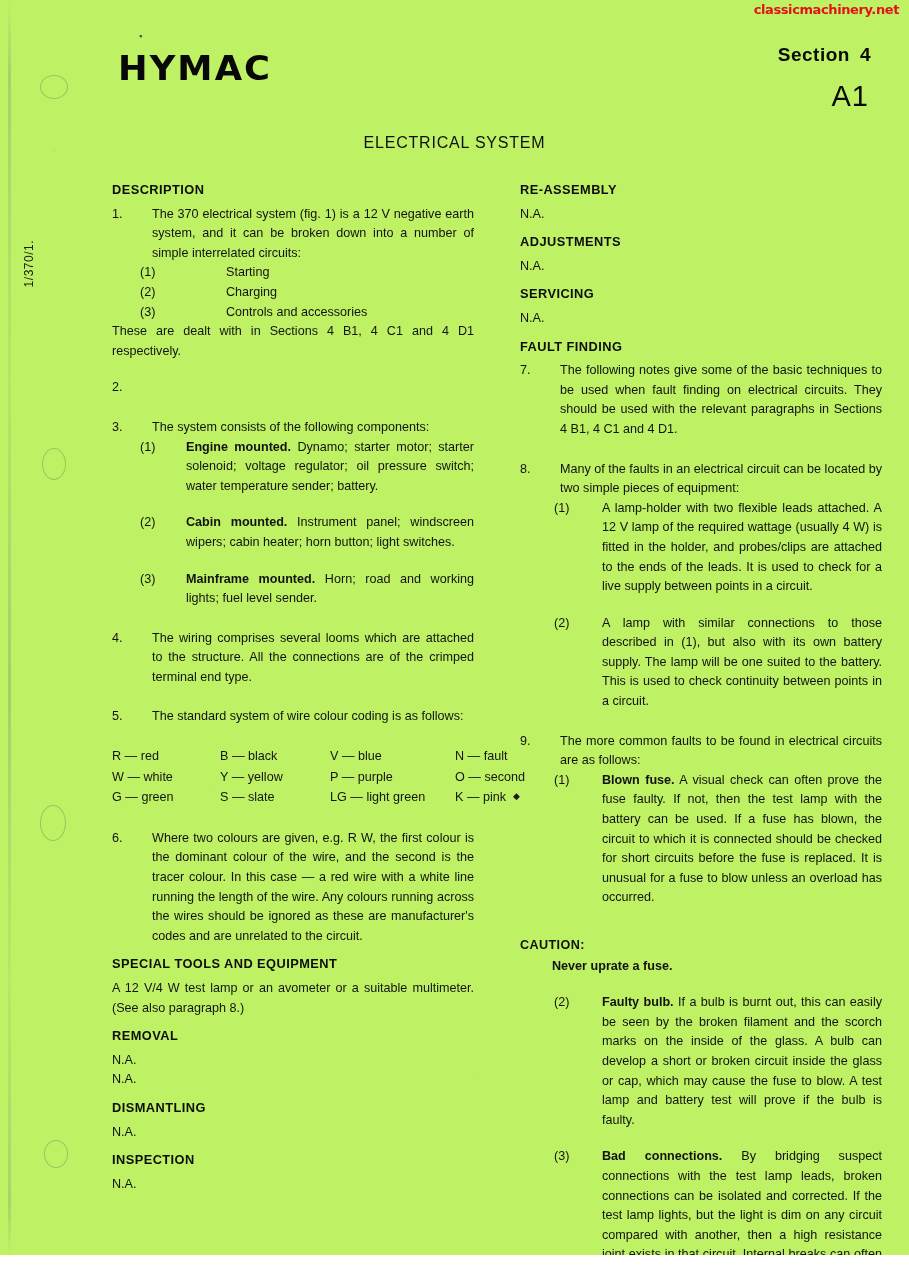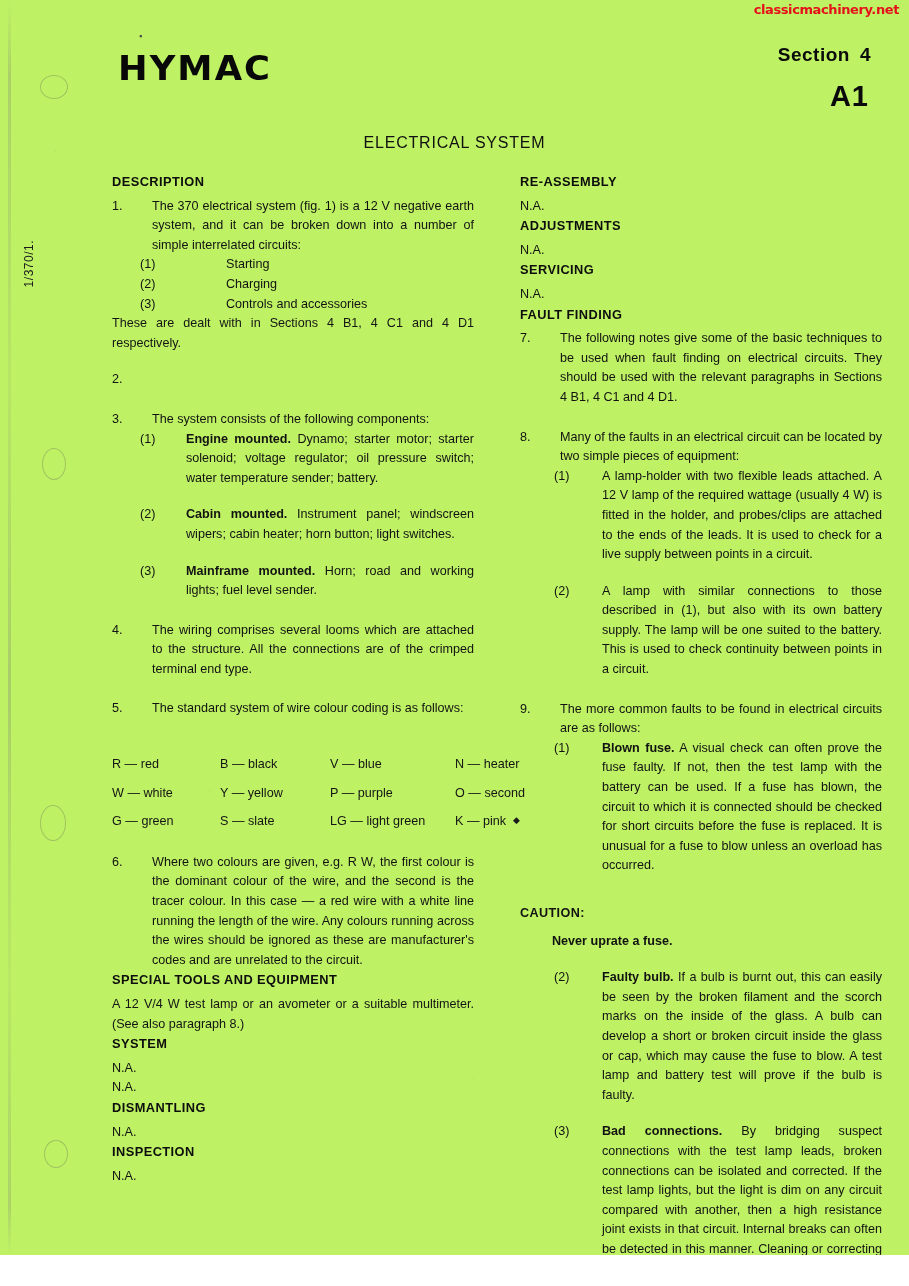--- a/index.html
+++ b/index.html
@@ -93,21 +93,21 @@
     letter-spacing: 0.5px;
     color: #0a0a0a;
     white-space: nowrap;
   }
   .section-label .num { margin-left: 10px; }
   .page-code {
     position: absolute;
     right: 40px;
     top: 80px;
     font-size: 29px;
-    font-weight: 700;
+    font-weight: 400;
     letter-spacing: 1px;
     color: #0a0a0a;
   }
   .doc-title {
     position: absolute;
     left: 0; right: 0;
     top: 134px;
     text-align: center;
     font-size: 16px;
     font-weight: 400;
@@ -136,21 +136,21 @@
     font-size: 12.6px;
     line-height: 19.6px;
   }
   .col-left  { left: 112px; }
   .col-right { left: 520px; }
 
   h2.heading {
     font-size: 12.8px;
     font-weight: 700;
     letter-spacing: 0.45px;
-    margin: 0 0 5px 0;
+    margin: 8px 0 5px 0;
     color: #0d0d0d;
   }
   .gap-before { margin-top: 19px; }
 
   p.para {
     margin: 0 0 0 0;
     text-align: justify;
     text-justify: inter-word;
     color: #141414;
   }
@@ -183,45 +183,45 @@
 
   b.run-in { font-weight: 700; }
 
   .list-simple { padding-left: 28px; }
   .list-simple .row { display: flex; }
   .list-simple .row .marker { flex: 0 0 46px; }
   .list-simple .row .txt { font-weight: 400; margin-left: 40px; }
 
   
   .colour-table {
-    margin-top: 36px;
+    margin-top: 20px;
     display: grid;
     grid-template-columns: 108px 110px 125px auto;
-    row-gap: 9px;
+    row-gap: 1px;
     font-size: 12.6px;
     line-height: 19.6px;
     white-space: nowrap;
   }
   .colour-table .cell { color: #141414; }
   .pink-mark {
     display: inline-block;
     margin-left: 7px;
     font-size: 9px;
     transform: translateY(-2px);
     color: #1a1a1a;
   }
 
   .caution-head {
     font-weight: 700;
     letter-spacing: 0.4px;
     margin-top: 28px;
   }
   .caution-body {
     font-weight: 700;
-    margin-top: 8px;
+    margin-top: 1px;
     padding-left: 32px;
   }
 </style>
 </head>
 <body>
 
 <div class="page">
 
   <div class="scan-noise"></div>
   <div class="edge-left"></div>
@@ -301,42 +301,42 @@
 
     <div class="num-para" style="margin-top:20px;">
       <div class="n">5.</div>
       <div class="body">The standard system of wire colour coding is as follows:</div>
     </div>
 
     <div class="colour-table">
       <div class="cell">R — red</div>
       <div class="cell">B — black</div>
       <div class="cell">V — blue</div>
-      <div class="cell">N — heater</div>
+      <div class="cell">N — fault</div>
 
       <div class="cell">W — white</div>
       <div class="cell">Y — yellow</div>
       <div class="cell">P — purple</div>
       <div class="cell">O — second</div>
 
       <div class="cell">G — green</div>
       <div class="cell">S — slate</div>
       <div class="cell">LG — light green</div>
       <div class="cell"><span>K — pink</span><span class="pink-mark">◆</span></div>
     </div>
 
     <div class="num-para" style="margin-top:20px;">
       <div class="n">6.</div>
       <div class="body">Where two colours are given, e.g. R W, the first colour is the dominant colour of the wire, and the second is the tracer colour. In this case — a red wire with a white line running the length of the wire. Any colours running across the wires should be ignored as these are manufacturer's codes and are unrelated to the circuit.</div>
     </div>
 
     <h2 class="heading gap-before">SPECIAL TOOLS AND EQUIPMENT</h2>
     <p class="para">A 12 V/4 W test lamp or an avometer or a suitable multimeter. (See also paragraph 8.)</p>
 
-    <h2 class="heading gap-before">SYSTEM</h2>
+    <h2 class="heading gap-before">REMOVAL</h2>
     <p class="na">N.A.</p>
 
     <p class="na">N.A.</p>
 
     <h2 class="heading gap-before">DISMANTLING</h2>
     <p class="na">N.A.</p>
 
     <h2 class="heading gap-before">INSPECTION</h2>
     <p class="na">N.A.</p>
 

